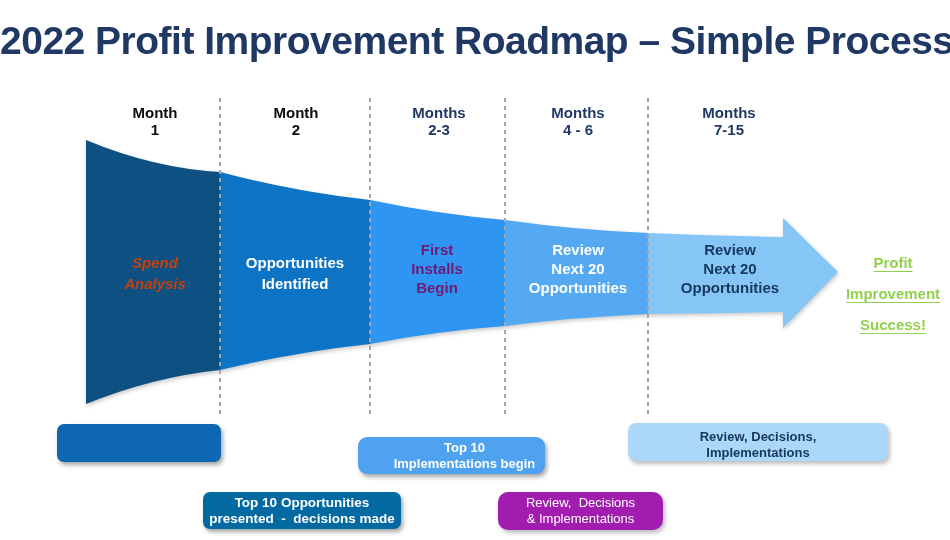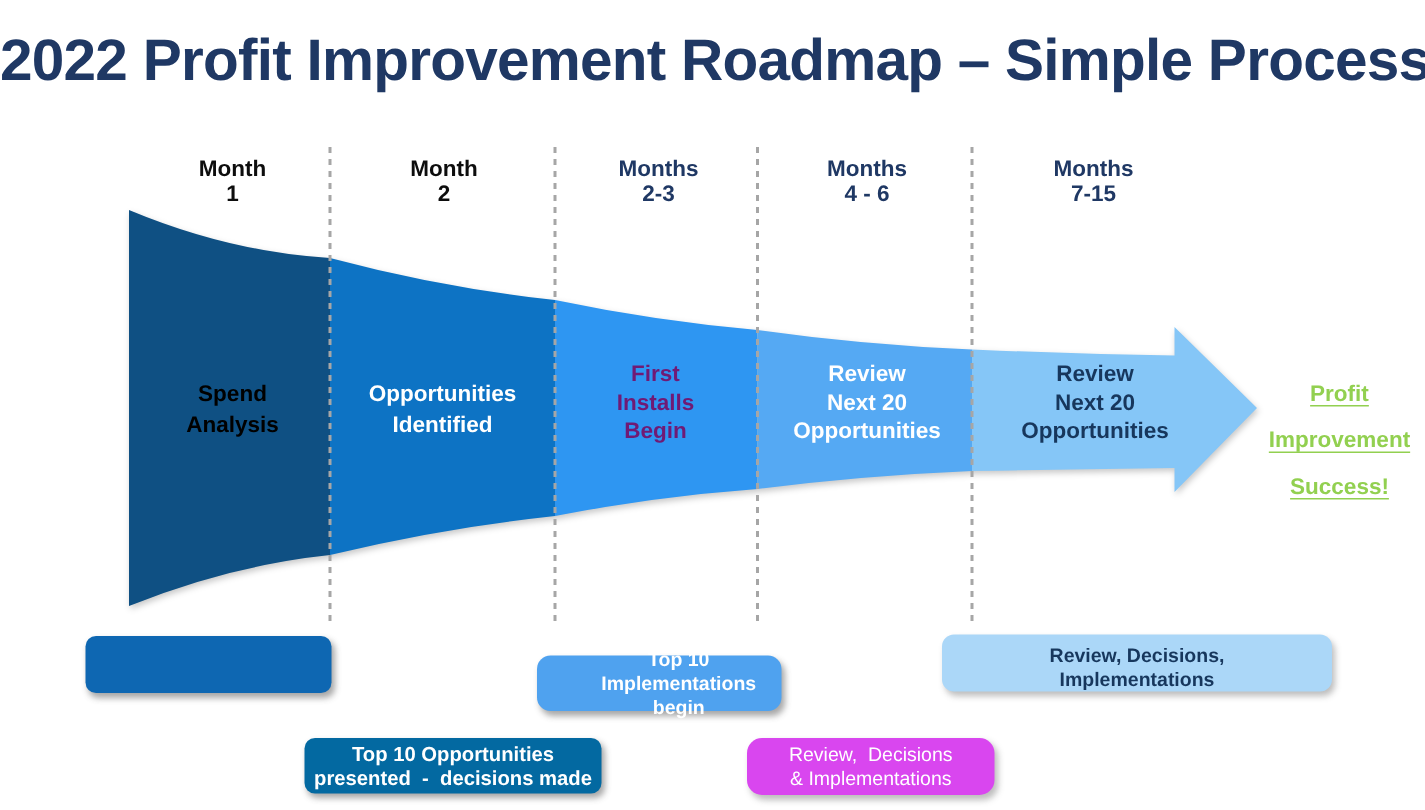--- a/index.html
+++ b/index.html
@@ -57,21 +57,21 @@
   }
 
   .callout {
     position: absolute; display: flex; align-items: center; justify-content: center;
     text-align: center; font-size: 13px; font-weight: bold; line-height: 16px;
     white-space: pre-wrap; border-radius: 8px;
     box-shadow: 2px 3px 4px rgba(60,60,60,0.45); z-index: 6;
   }
   .callout-1 { left: 57px;  top: 424px; width: 164px; height: 38px; border-radius: 7px; }
   .callout-2 { left: 203px; top: 492px; width: 198px; height: 37px; border-radius: 7px; font-size: 13.5px; }
-  .callout-3 { left: 358px; top: 437px; width: 163px; height: 37px; border-radius: 9px; padding-left: 26px; }
+  .callout-3 { left: 358px; top: 437px; width: 187px; height: 37px; border-radius: 9px; padding-left: 26px; }
   .callout-4 { left: 498px; top: 492px; width: 165px; height: 38px; border-radius: 10px; font-weight: normal; box-shadow: 2px 3px 4px rgba(90,90,90,0.4); }
   .callout-5 { left: 628px; top: 423px; width: 260px; height: 38px; box-shadow: 2px 3px 4px rgba(90,90,90,0.4); }
 </style>
 </head>
 <body>
 
 <div class="slide">
 
   <h1 class="title" style="color: rgb(31, 56, 100);">2022 Profit Improvement Roadmap – Simple Process</h1>
 
@@ -92,21 +92,21 @@
     <path d="M 370,200 Q 437,214 505,220 L 505,326 Q 437,331 370,344 Z" fill="#2e96f2"></path>
     <path d="M 505,220 Q 576,230 648,233 L 648,314 Q 576,317 505,326 Z" fill="#55a9f3"></path>
     <path d="M 648,233 Q 715,236 783,237 L 783,218 L 838,272 L 783,328 L 783,312 Q 715,313 648,314 Z" fill="#85c6f7"></path>
   </svg>
 
   <div class="divider div-1"></div>
   <div class="divider div-2"></div>
   <div class="divider div-3"></div>
   <div class="divider div-4"></div>
 
-  <div class="stage-label stage-label-1" style="color: #000000;">Spend
+  <div class="stage-label stage-label-1" style="color: #c2410c; font-style: italic;">Spend
 Analysis</div>
   <div class="stage-label stage-label-2" style="color: rgb(255, 255, 255);">Opportunities
 Identified</div>
   <div class="stage-label stage-label-3" style="color: #701a75;">First
 Installs
 Begin</div>
   <div class="stage-label stage-label-4" style="color: rgb(255, 255, 255);">Review
 Next 20
 Opportunities</div>
   <div class="stage-label stage-label-5" style="color: rgb(23, 55, 93);">Review
@@ -119,21 +119,21 @@
 
   <div class="callout callout-1" style="background-color: rgb(14, 103, 178);"></div>
   <div class="callout callout-2" style="background-color: #0369a1;">
     <span style="color: rgb(255, 255, 255);">Top 10 Opportunities
 presented  -  decisions made</span>
   </div>
   <div class="callout callout-3" style="background-color: rgb(79, 162, 239);">
     <span style="color: rgb(255, 255, 255);">Top 10
 Implementations begin</span>
   </div>
-  <div class="callout callout-4" style="background-color: #d946ef;">
+  <div class="callout callout-4" style="background-color: #a21caf;">
     <span style="color: rgb(255, 255, 255);">Review,  Decisions
 &amp; Implementations</span>
   </div>
   <div class="callout callout-5" style="background-color: rgb(171, 215, 248); align-items: flex-end;">
     <span style="color: rgb(23, 55, 93);">Review, Decisions,
 Implementations</span>
   </div>
 
 </div>
 

